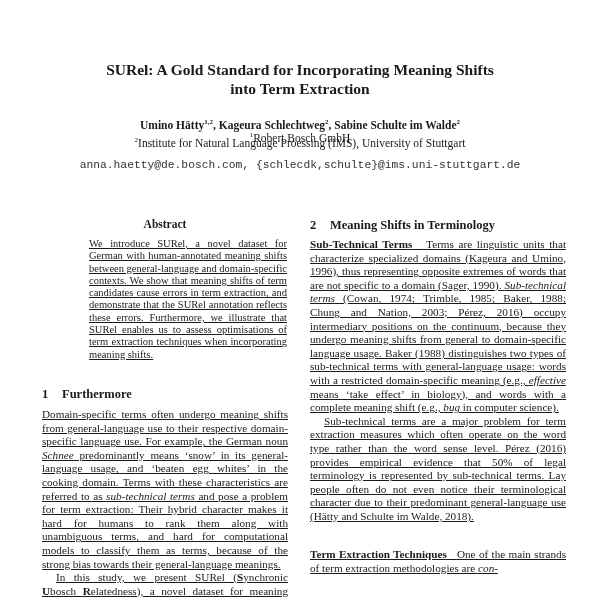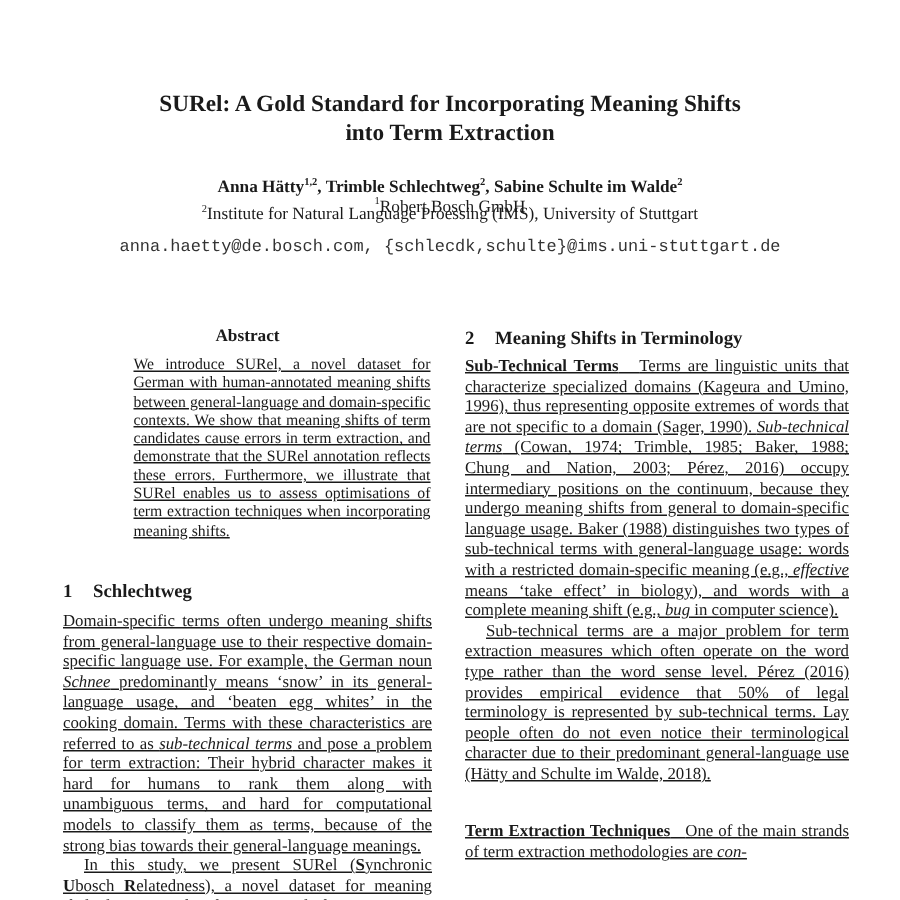--- a/index.html
+++ b/index.html
@@ -21,33 +21,33 @@
 </style>
 </head>
 <body>
 
 <div class="title">
   <div>SURel: A Gold Standard for Incorporating Meaning Shifts</div>
   <div>into Term Extraction</div>
 </div>
 
 <div class="authors">
-  <span>Anna Hätty</span><sup>1,2</sup>,
-  <span>Trimble Schlechtweg</span><sup>2</sup>,
+  <span>Umino Hätty</span><sup>1,2</sup>,
+  <span>Kageura Schlechtweg</span><sup>2</sup>,
   <span>Sabine Schulte im Walde</span><sup>2</sup>
 </div>
 <div class="aff" style="top:131px"><sup>1</sup><span>Robert Bosch GmbH</span></div>
 <div class="aff" style="top:136px"><sup>2</sup><span>Institute for Natural Language Proessing (IMS), University of Stuttgart</span></div>
 <div class="email">anna.haetty@de.bosch.com, {schlecdk,schulte}@ims.uni-stuttgart.de</div>
 
 <div class="abs-head">Abstract</div>
 <div class="col abs-body">We introduce SURel, a novel dataset for German with human-annotated meaning shifts between general-language and domain-specific contexts. We show that meaning shifts of term candidates cause errors in term extraction, and demonstrate that the SURel annotation reflects these errors. Furthermore, we illustrate that SURel enables us to assess optimisations of term extraction techniques when incorporating meaning shifts.</div>
 
 <div class="sec" style="top:387px;left:42px;">
-  <span class="num">1</span><span>Schlechtweg</span>
+  <span class="num">1</span><span>Furthermore</span>
 </div>
 <div class="col" style="top:408px;left:42px;width:246px;">
   <p class="para"><span>Domain-specific terms often undergo meaning shifts from general-language use to their respective domain-specific language use. For example, the German noun </span><i>Schnee</i><span> predominantly means ‘snow’ in its general-language usage, and ‘beaten egg whites’ in the cooking domain. Terms with these characteristics are referred to as </span><i>sub-technical terms</i><span> and pose a problem for term extraction: Their hybrid character makes it hard for humans to rank them along with unambiguous terms, and hard for computational models to classify them as terms, because of the strong bias towards their general-language meanings.</span></p>
   <p class="para ind"><span>In this study, we present SURel (</span><b>S</b><span>ynchronic </span><b>U</b><span>bosch </span><b>R</b><span>elatedness), a novel dataset for meaning shifts from general to domain-specific language,</span></p>
 </div>
 
 <div class="sec" style="top:218px;left:310px;">
   <span class="num">2</span><span>Meaning Shifts in Terminology</span>
 </div>
 <div class="col" style="top:238px;left:310px;width:256px;">

